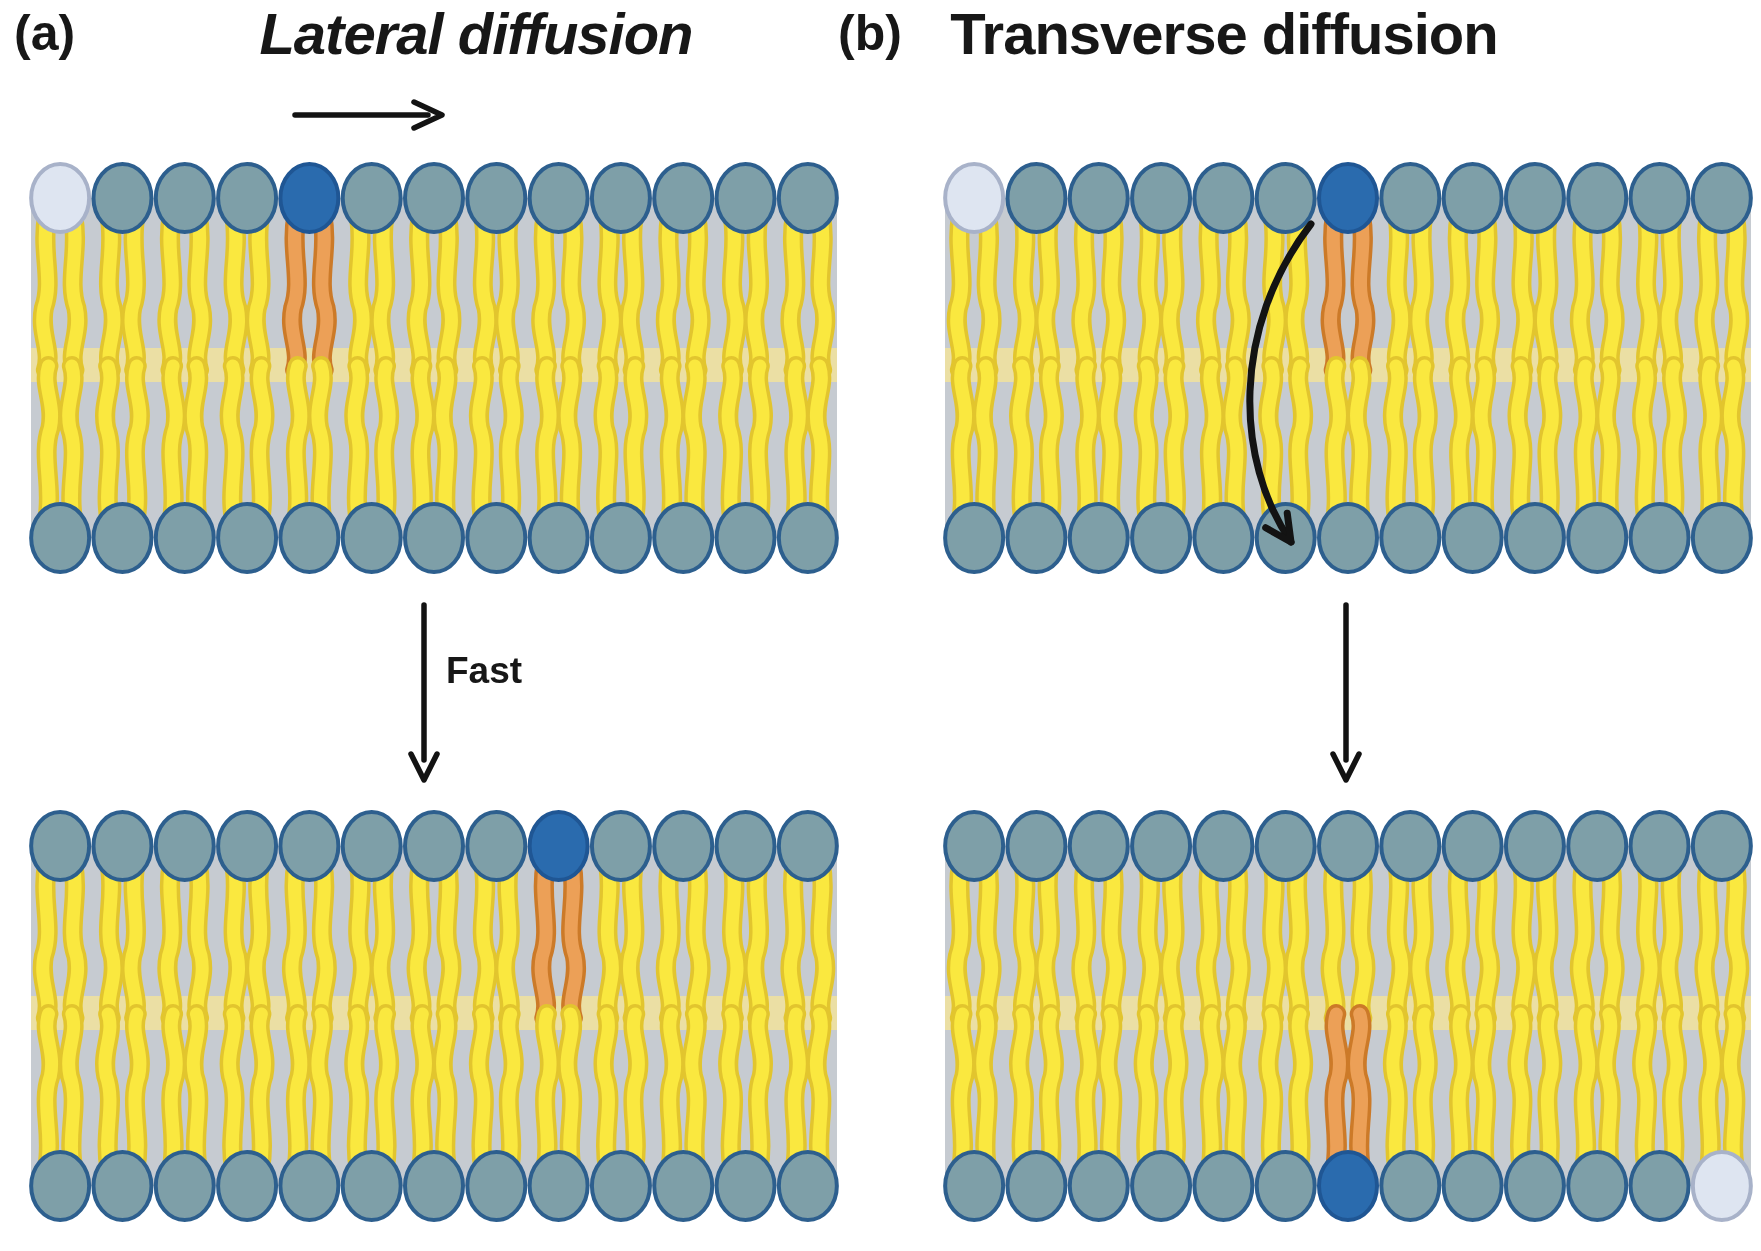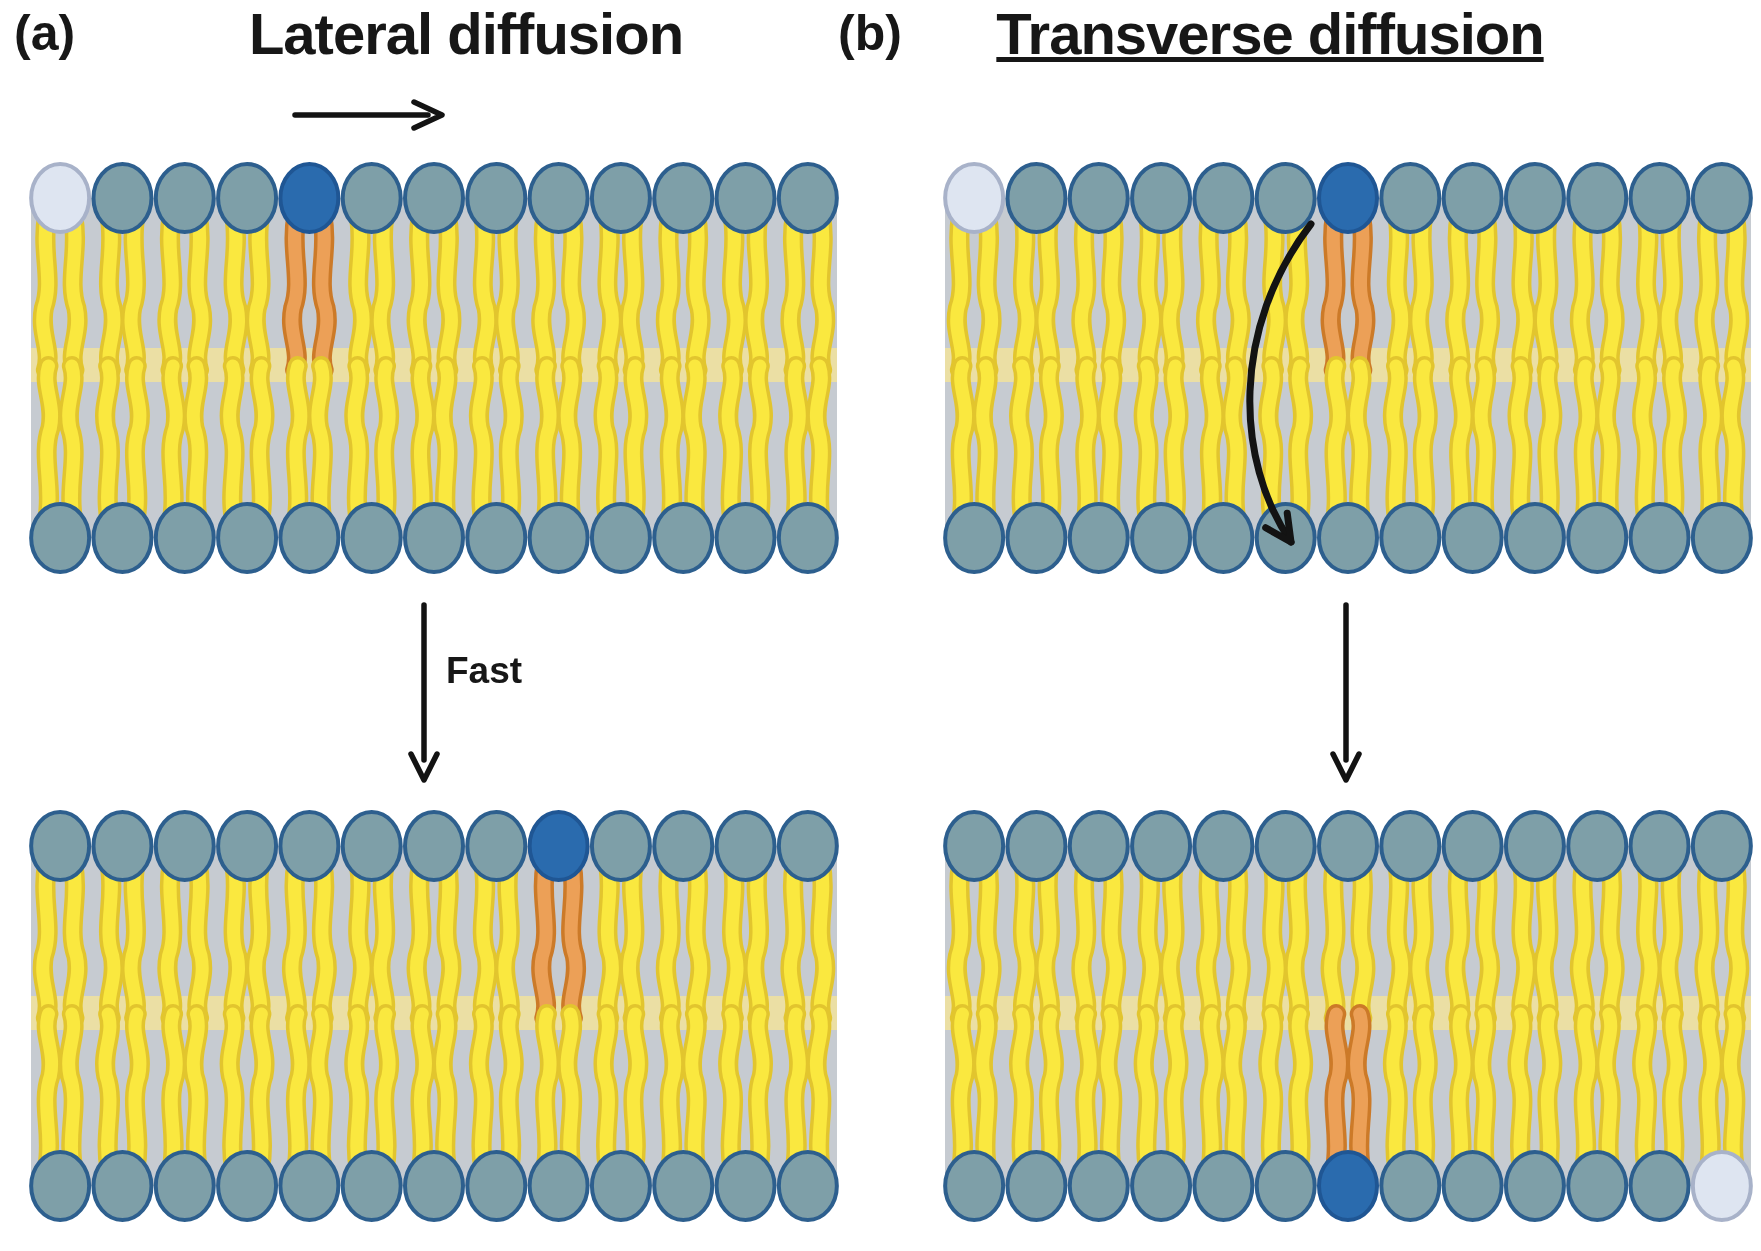--- a/index.html
+++ b/index.html
@@ -11,23 +11,23 @@
   .panel-title{
     position:absolute;top:2px;font-size:58px;font-weight:700;color:#171717;
     letter-spacing:-1px;text-align:center;line-height:1.1;white-space:nowrap;
   }
   .rate-label{
     position:absolute;font-size:37px;font-weight:700;color:#171717;line-height:1.0;white-space:nowrap;
   }
   svg.membrane{position:absolute;width:812px;height:420px;display:block;}
   svg.arrow{position:absolute;display:block;}
   #tag-a{left:14px;}
-  #title-a{left:236px;width:460px;}
+  #title-a{left:246px;width:460px;font-style:italic;}
   #tag-b{left:838px;}
-  #title-b{left:984px;width:572px;text-decoration:underline;}
+  #title-b{left:938px;width:572px;}
   #dir-arrow-a{left:290px;top:94px;width:160px;height:42px;}
   #mem-a-before{left:28px;top:158px;}
   #mem-b-before{left:942px;top:158px;}
   #mem-a-after{left:28px;top:806px;}
   #mem-b-after{left:942px;top:806px;}
   #fast-arrow{left:396px;top:600px;width:56px;height:190px;}
   #fast-label{left:446px;top:652px;}
   #slow-arrow{left:1318px;top:600px;width:56px;height:190px;}
   #slow-label{left:1364px;top:652px;}
 </style>

